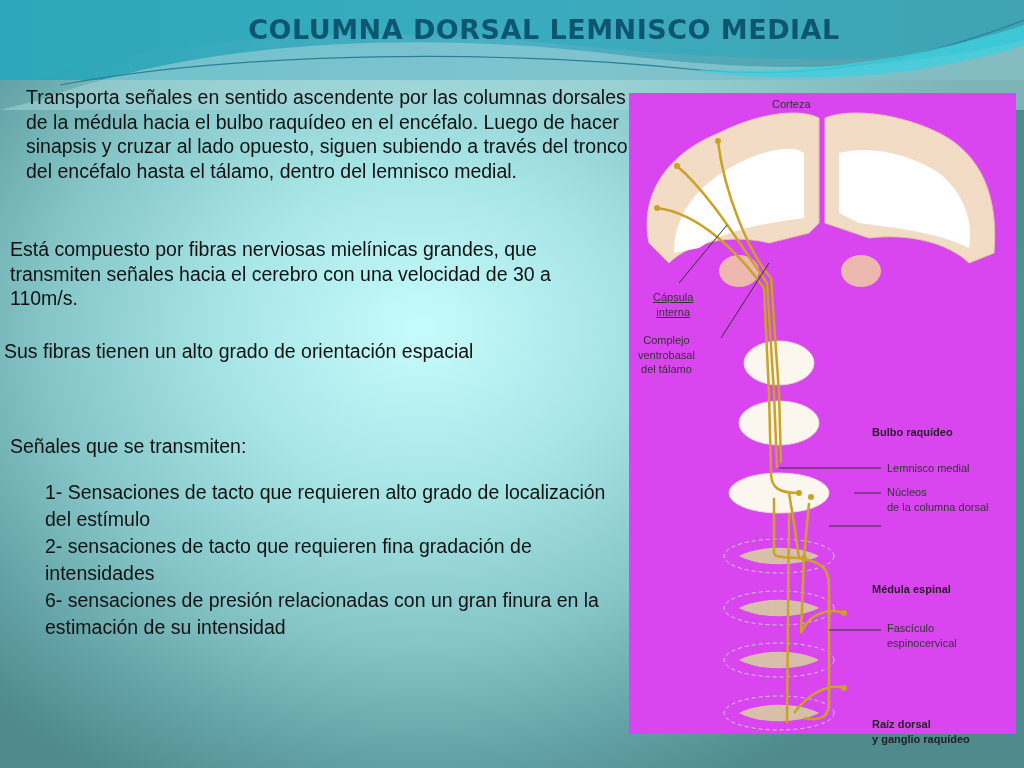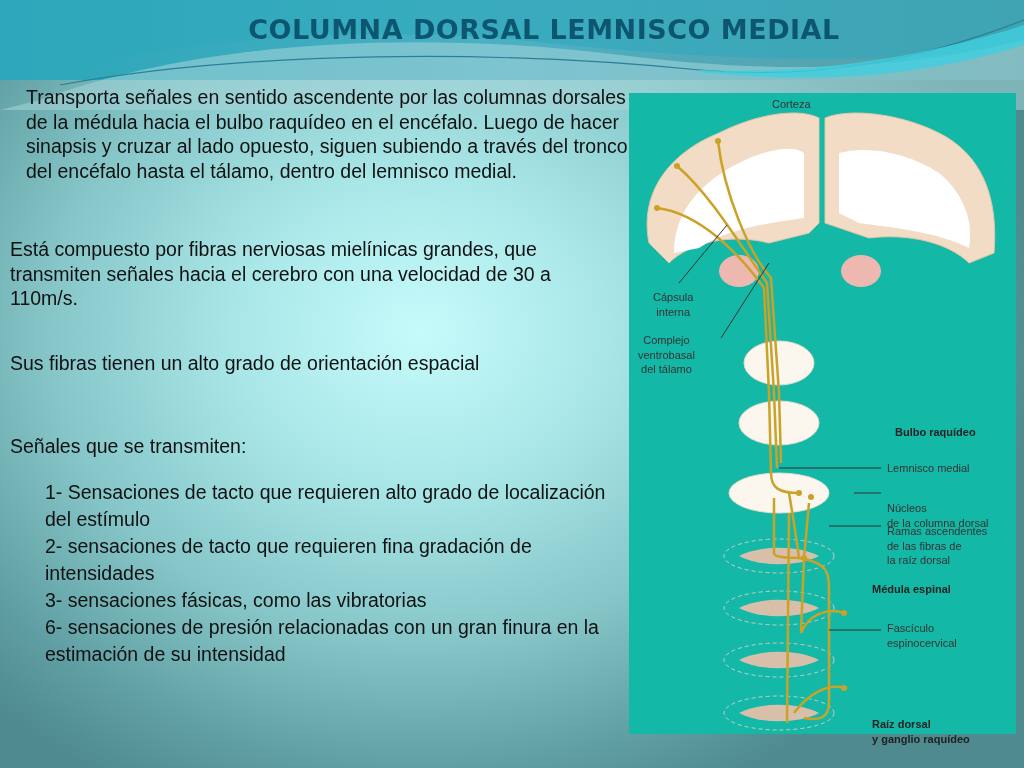--- a/index.html
+++ b/index.html
@@ -11,25 +11,25 @@
   .swoosh { position:absolute; left:0; top:0; width:1024px; height:110px; }
   .title {
     position:absolute; left:0; top:14px; width:1088px; text-align:center;
     font-family: "DejaVu Sans", sans-serif; font-weight:bold; font-size:27px;
     color:#0d5670; letter-spacing:0.5px;
   }
   .body-text { position:absolute; color:#111; font-size:19.5px; line-height:24.6px; }
   .para { margin:0; }
   #p1 { left:10px; top:85px; width:625px;margin-left:16px; }
   #p2 { left:10px; top:237px; width:610px; }
-  #p3 { left:10px; top:339px; width:610px;margin-top:12px; }
+  #p3 { left:4px; top:339px; width:610px; }
   #p4 { left:10px; top:434px; width:610px; }
   #list { left:45px; top:479px; width:585px; line-height:27px; }
   .figure {
-    position:absolute; left:629px; top:93px; width:387px; height:641px; background:#14b8a6;
+    position:absolute; left:629px; top:93px; width:387px; height:641px; background:#d946ef;
   }
   .figure svg { position:absolute; left:0; top:0; }
   .lbl { position:absolute; font-size:11px; color:#333; line-height:14.5px; }
   .lbl.b { font-weight:bold; color:#222; }
 </style>
 </head>
 <body>
 
 <svg class="swoosh" viewBox="0 0 1024 110">
   <defs>
@@ -49,21 +49,20 @@
 <div class="title">COLUMNA DORSAL LEMNISCO MEDIAL</div>
 
 <p class="body-text para" id="p1">Transporta señales en sentido ascendente por las columnas dorsales de la médula hacia el bulbo raquídeo en el encéfalo. Luego de hacer sinapsis y cruzar al lado opuesto, siguen subiendo a través del tronco del encéfalo hasta el tálamo, dentro del lemnisco medial.</p>
 <p class="body-text para" id="p2">Está compuesto por fibras nerviosas mielínicas grandes, que transmiten señales hacia el cerebro con una velocidad de 30 a 110m/s.</p>
 <p class="body-text para" id="p3">Sus fibras tienen un alto grado de orientación espacial</p>
 <p class="body-text para" id="p4">Señales que se transmiten:</p>
 
 <div class="body-text" id="list">
   <div>1- Sensaciones de tacto que requieren alto grado de localización del estímulo</div>
   <div>2- sensaciones de tacto que requieren fina gradación de intensidades</div>
-  <div>3- sensaciones fásicas, como las vibratorias</div>
   <div>6- sensaciones de presión relacionadas con un gran finura en la estimación de su intensidad</div>
 </div>
 
 <div class="figure">
   <svg width="387" height="641" viewBox="0 0 387 641">
 
     <path d="M20 150 C 10 100, 40 60, 90 40 C 130 20, 170 15, 190 25 L190 130 L180 140 L140 150 C 100 140, 60 150, 40 170 Z" fill="#f2dcc6" stroke="#e2c6a8" stroke-width="1"></path>
     <path d="M45 160 C 45 120, 70 90, 110 70 C 140 55, 165 52, 175 60 L175 125 C 140 130, 100 135, 70 155 Z" fill="#fff"></path>
     <path d="M196 25 C 220 15, 270 20, 310 40 C 350 60, 370 100, 365 160 L340 170 C 320 150, 280 140, 240 145 L196 130 Z" fill="#f2dcc6" stroke="#e2c6a8" stroke-width="1"></path>
     <path d="M210 60 C 240 52, 280 60, 310 80 C 335 100, 345 130, 340 155 C 310 140, 270 135, 230 130 L210 120 Z" fill="#fff"></path>
@@ -109,39 +108,34 @@
       <line x1="50" y1="190" x2="98" y2="132"></line>
       <line x1="92" y1="245" x2="140" y2="170"></line>
       <line x1="150" y1="375" x2="252" y2="375"></line>
       <line x1="225" y1="400" x2="252" y2="400"></line>
       <line x1="200" y1="433" x2="252" y2="433"></line>
       <line x1="200" y1="537" x2="252" y2="537"></line>
     </g>
   </svg>
 
   <div class="lbl" style="left:143px; top:4px;">Corteza</div>
-  <div class="lbl" style="left:24px; top:197px; text-align:center;">
+  <div class="lbl" style="left:24px; top:197px; text-align:center;text-decoration:underline;">
     <div>Cápsula</div>
     <div>interna</div>
   </div>
   <div class="lbl" style="left:9px; top:240px; text-align:center;">
     <div>Complejo</div>
     <div>ventrobasal</div>
     <div>del tálamo</div>
   </div>
-  <div class="lbl b" style="left:243px; top:332px;margin-left:23px;">Bulbo raquídeo</div>
+  <div class="lbl b" style="left:243px; top:332px;">Bulbo raquídeo</div>
   <div class="lbl" style="left:258px; top:368px;">Lemnisco medial</div>
-  <div class="lbl" style="left:258px; top:408px;">
+  <div class="lbl" style="left:258px; top:392px;">
     <div>Núcleos</div>
     <div>de la columna dorsal</div>
-  </div>
-  <div class="lbl" style="left:258px; top:431px;">
-    <div>Ramas ascendentes</div>
-    <div>de las fibras de</div>
-    <div>la raíz dorsal</div>
   </div>
   <div class="lbl b" style="left:243px; top:489px;">Médula espinal</div>
   <div class="lbl" style="left:258px; top:528px;">
     <div>Fascículo</div>
     <div>espinocervical</div>
   </div>
   <div class="lbl b" style="left:243px; top:624px;">
     <div>Raíz dorsal</div>
     <div>y ganglio raquídeo</div>
   </div>

